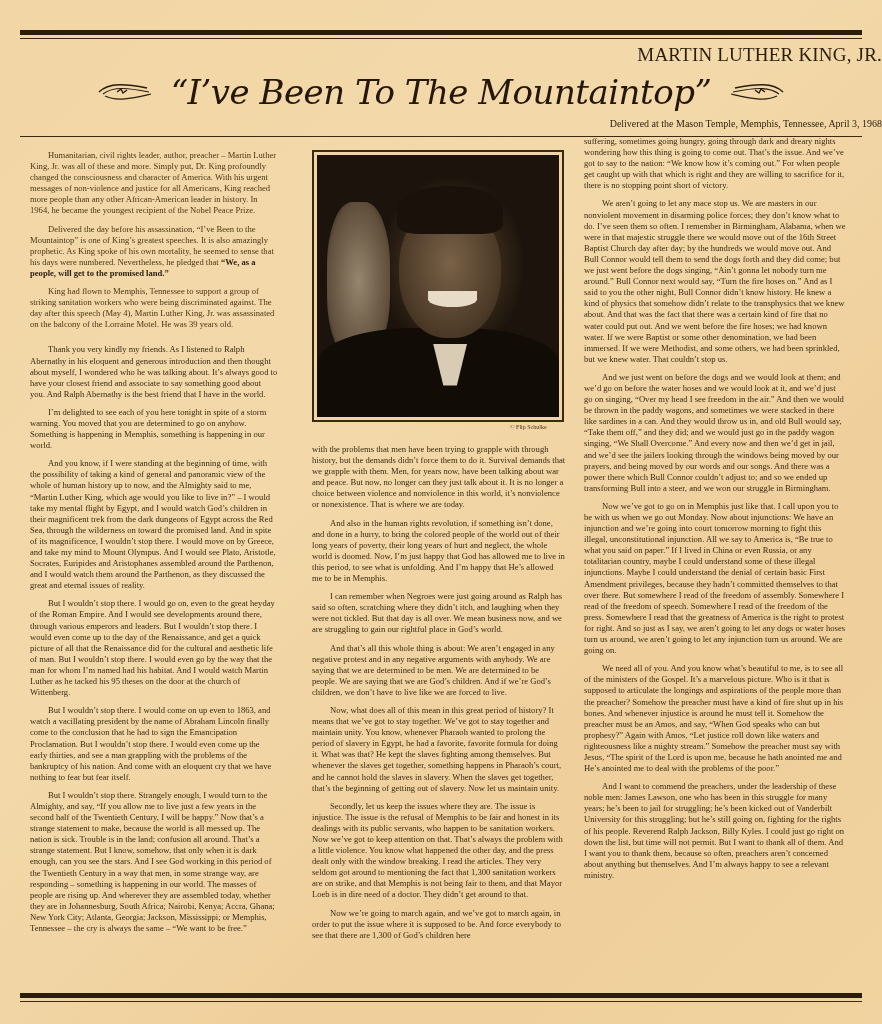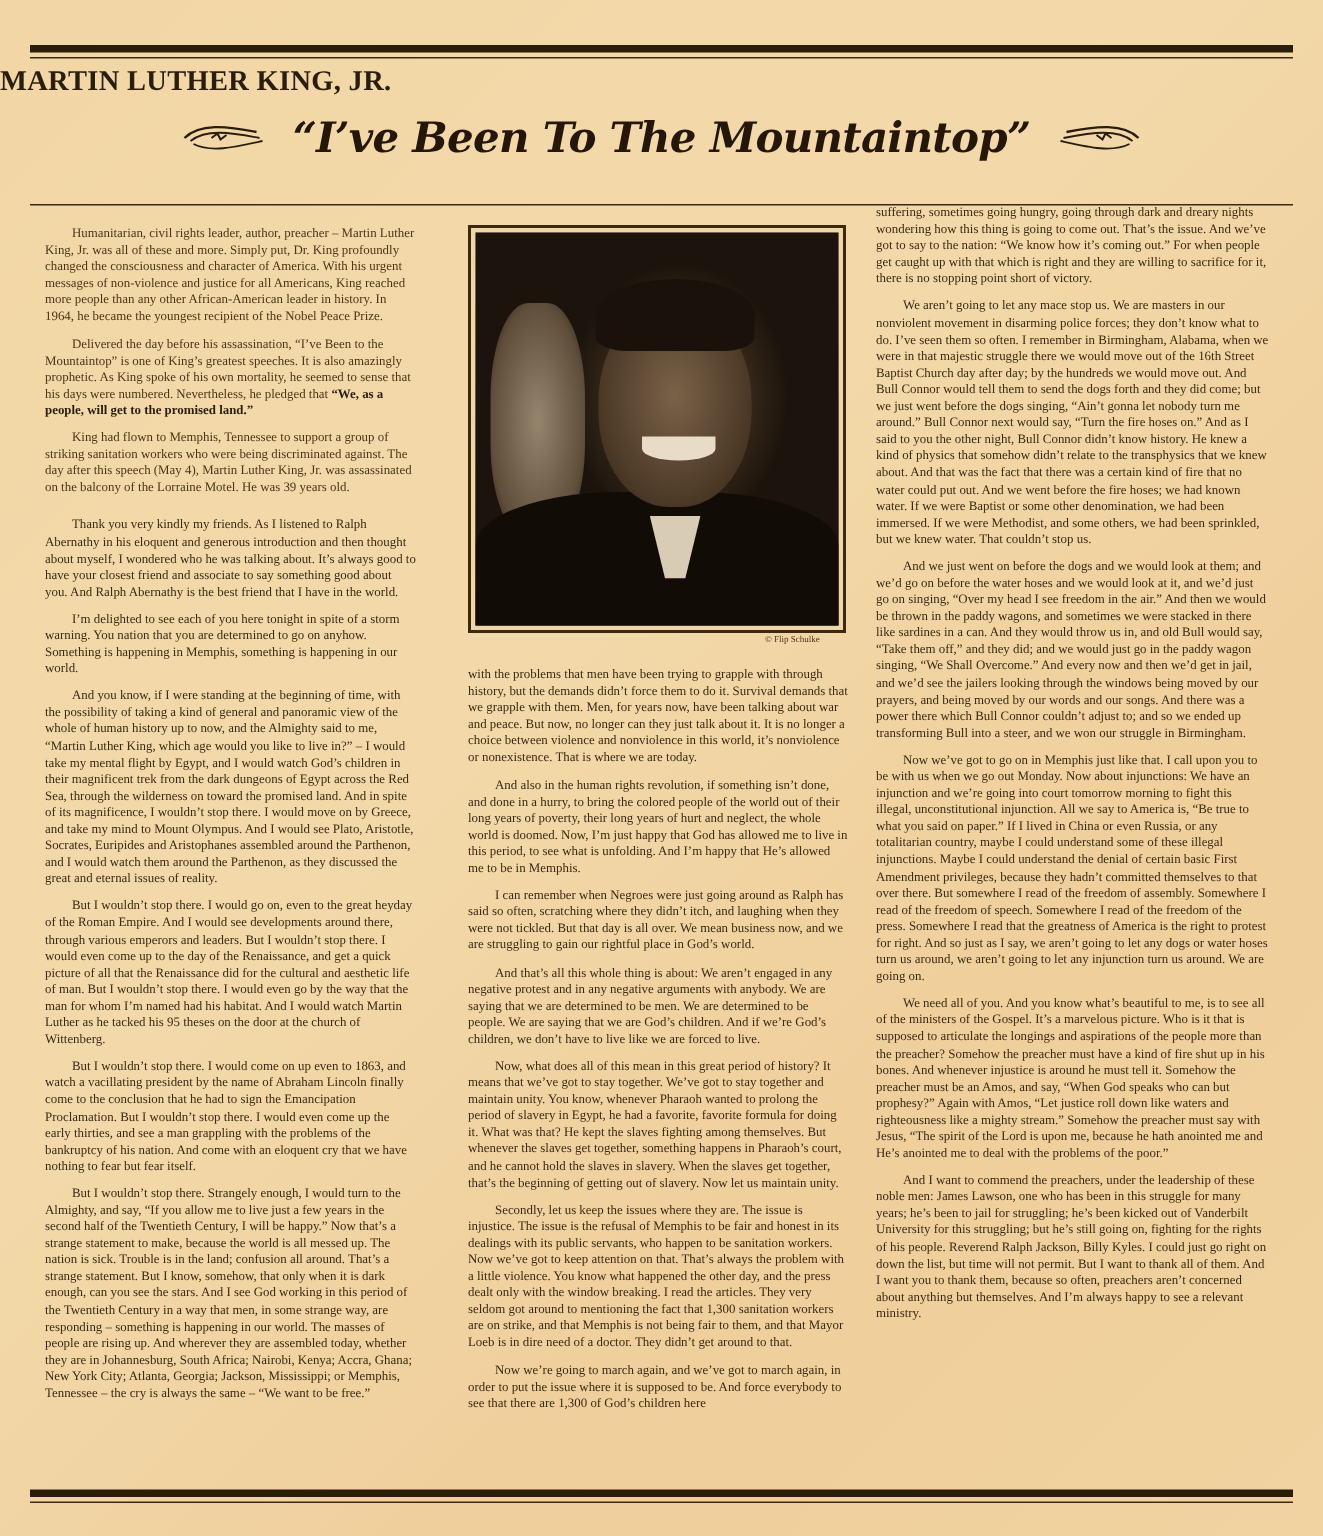--- a/index.html
+++ b/index.html
@@ -5,24 +5,24 @@
   html, body { margin:0; padding:0; }
   body {
     width:882px; height:1024px; overflow:hidden;
     background: linear-gradient(135deg, #f2d6a6 0%, #f3d9aa 40%, #efcf9c 70%, #f0d3a0 100%);
     font-family: "Liberation Serif", serif;
     color:#3a2a12;
     position:relative;
   }
   .rule-thick { position:absolute; left:20px; right:20px; height:5px; background:#2a1d0c; }
   .rule-thin  { position:absolute; left:20px; right:20px; height:1px; background:#3a2a12; }
-  .header { position:absolute; top:44px; left:0; right:0; text-align:left;font-weight:bold; }
+  .header { position:absolute; top:44px; left:0; right:0; text-align:right; }
   .author { font-size:19px; letter-spacing:0.2px; color:#2a1d0c; line-height:22px; }
   .title-row { display:flex; justify-content:center; align-items:center; gap:18px; margin-top:6px; }
-  .title { font-family:"DejaVu Serif", serif; font-style:italic; font-size:28px; color:#241708; line-height:40px; letter-spacing:-0.5px; }
+  .title { font-family:"DejaVu Serif", serif; font-style:italic; font-size:34px; color:#241708; line-height:40px; letter-spacing:-0.5px; }
   .ornament { width:56px; height:24px; }
   .subtitle { font-size:10px; margin-top:6px; color:#2a1d0c; }
   .col { position:absolute; font-size:8.6px; line-height:11.1px; text-align:left; }
   .col p { margin:0 0 7px 0; text-indent:18px; }
   .col1 { left:30px; top:150px; width:248px; }
   .col2 { left:312px; top:444px; width:254px; }
   .col3 { left:584px; top:136px; width:262px; }
   .intro p { color:#4a3616; }
   .intro b { font-weight:bold; color:#2a1d0c; }
   .intro { margin-bottom:14px; }
@@ -61,32 +61,33 @@
       <path d="M20 12 l4 -3 l2 4 l4 -3" stroke="#2a1d0c" stroke-width="1.4" fill="none"></path>
     </svg>
     <div class="title">“I’ve Been To The Mountaintop”</div>
     <svg class="ornament" viewBox="0 0 56 24" style="transform:scaleX(-1);">
       <path d="M2 12 C12 2, 30 4, 50 8" stroke="#2a1d0c" stroke-width="1.6" fill="none"></path>
       <path d="M6 14 C16 6, 32 8, 52 12" stroke="#2a1d0c" stroke-width="1.2" fill="none"></path>
       <path d="M8 16 C20 22, 36 18, 54 14" stroke="#2a1d0c" stroke-width="1.2" fill="none"></path>
       <path d="M20 12 l4 -3 l2 4 l4 -3" stroke="#2a1d0c" stroke-width="1.4" fill="none"></path>
     </svg>
   </div>
+  <div class="subtitle">Delivered at the Mason Temple, Memphis, Tennessee, April 3, 1968</div>
 </div>
 
 <div class="rule-thin" style="top:136px;"></div>
 
 <div class="col col1">
   <div class="intro">
     <p>Humanitarian, civil rights leader, author, preacher – Martin Luther King, Jr. was all of these and more. Simply put, Dr. King profoundly changed the consciousness and character of America. With his urgent messages of non-violence and justice for all Americans, King reached more people than any other African-American leader in history. In 1964, he became the youngest recipient of the Nobel Peace Prize.</p>
     <p><span>Delivered the day before his assassination, “I’ve Been to the Mountaintop” is one of King’s greatest speeches. It is also amazingly prophetic. As King spoke of his own mortality, he seemed to sense that his days were numbered. Nevertheless, he pledged that </span><b>“We, as a people, will get to the promised land.”</b></p>
     <p>King had flown to Memphis, Tennessee to support a group of striking sanitation workers who were being discriminated against. The day after this speech (May 4), Martin Luther King, Jr. was assassinated on the balcony of the Lorraine Motel. He was 39 years old.</p>
   </div>
   <p>Thank you very kindly my friends. As I listened to Ralph Abernathy in his eloquent and generous introduction and then thought about myself, I wondered who he was talking about. It’s always good to have your closest friend and associate to say something good about you. And Ralph Abernathy is the best friend that I have in the world.</p>
-  <p>I’m delighted to see each of you here tonight in spite of a storm warning. You nation that you are determined to go on anyhow. Something is happening in Memphis, something is happening in our world.</p>
+  <p>I’m delighted to see each of you here tonight in spite of a storm warning. You moved that you are determined to go on anyhow. Something is happening in Memphis, something is happening in our world.</p>
   <p>And you know, if I were standing at the beginning of time, with the possibility of taking a kind of general and panoramic view of the whole of human history up to now, and the Almighty said to me, “Martin Luther King, which age would you like to live in?” – I would take my mental flight by Egypt, and I would watch God’s children in their magnificent trek from the dark dungeons of Egypt across the Red Sea, through the wilderness on toward the promised land. And in spite of its magnificence, I wouldn’t stop there. I would move on by Greece, and take my mind to Mount Olympus. And I would see Plato, Aristotle, Socrates, Euripides and Aristophanes assembled around the Parthenon, and I would watch them around the Parthenon, as they discussed the great and eternal issues of reality.</p>
   <p>But I wouldn’t stop there. I would go on, even to the great heyday of the Roman Empire. And I would see developments around there, through various emperors and leaders. But I wouldn’t stop there. I would even come up to the day of the Renaissance, and get a quick picture of all that the Renaissance did for the cultural and aesthetic life of man. But I wouldn’t stop there. I would even go by the way that the man for whom I’m named had his habitat. And I would watch Martin Luther as he tacked his 95 theses on the door at the church of Wittenberg.</p>
   <p>But I wouldn’t stop there. I would come on up even to 1863, and watch a vacillating president by the name of Abraham Lincoln finally come to the conclusion that he had to sign the Emancipation Proclamation. But I wouldn’t stop there. I would even come up the early thirties, and see a man grappling with the problems of the bankruptcy of his nation. And come with an eloquent cry that we have nothing to fear but fear itself.</p>
   <p>But I wouldn’t stop there. Strangely enough, I would turn to the Almighty, and say, “If you allow me to live just a few years in the second half of the Twentieth Century, I will be happy.” Now that’s a strange statement to make, because the world is all messed up. The nation is sick. Trouble is in the land; confusion all around. That’s a strange statement. But I know, somehow, that only when it is dark enough, can you see the stars. And I see God working in this period of the Twentieth Century in a way that men, in some strange way, are responding – something is happening in our world. The masses of people are rising up. And wherever they are assembled today, whether they are in Johannesburg, South Africa; Nairobi, Kenya; Accra, Ghana; New York City; Atlanta, Georgia; Jackson, Mississippi; or Memphis, Tennessee – the cry is always the same – “We want to be free.”</p>
 </div>
 
 <div class="photo-frame">
   <div class="photo" title="Portrait of Martin Luther King, Jr. smiling">
     <div class="blur"></div>
     <div class="suit"></div>

